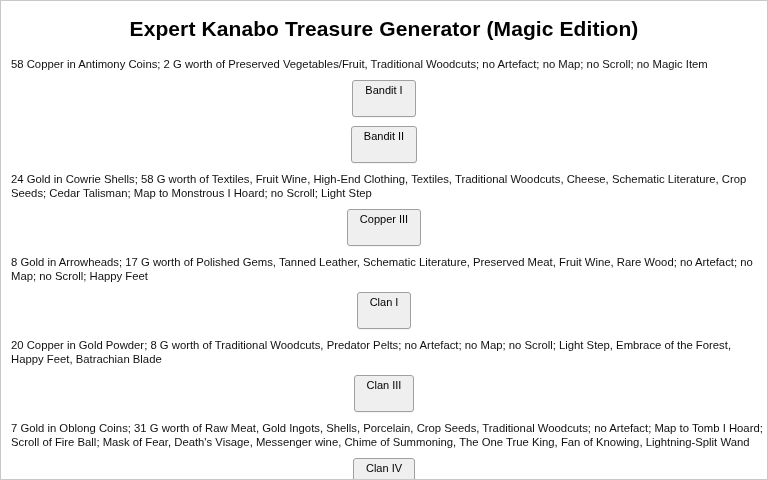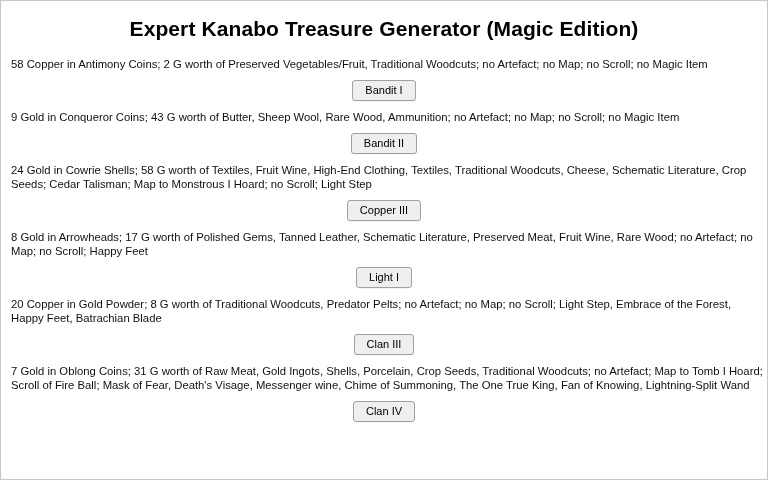--- a/index.html
+++ b/index.html
@@ -40,54 +40,53 @@
   }
   .btn-row {
     text-align: center;
     margin: 0 0 9px 0;
   }
   .btn {
     display: inline-block;
     font-family: "Liberation Sans", sans-serif;
     font-size: 11px;
     line-height: 12px;
-    padding: 3px 12px 4px 12px;
+    padding: 3px 12px 20px 12px;
     background: #efefef;
     border: 1px solid #a0a0a0;
     border-radius: 3px;
     color: #000000;
     cursor: pointer;
     box-shadow: 0 1px 0 rgba(0,0,0,0.04);
   }
 </style>
 </head>
 <body>
 
 <div class="page">
 
   <div class="title">Expert Kanabo Treasure Generator (Magic Edition)</div>
 
   <div class="entry">58 Copper in Antimony Coins; 2 G worth of Preserved Vegetables/Fruit, Traditional Woodcuts; no Artefact; no Map; no Scroll; no Magic Item</div>
   <div class="btn-row">
     <button class="btn">Bandit I</button>
   </div>
 
-  <div class="entry">9 Gold in Conqueror Coins; 43 G worth of Butter, Sheep Wool, Rare Wood, Ammunition; no Artefact; no Map; no Scroll; no Magic Item</div>
   <div class="btn-row">
     <button class="btn">Bandit II</button>
   </div>
 
   <div class="entry">24 Gold in Cowrie Shells; 58 G worth of Textiles, Fruit Wine, High-End Clothing, Textiles, Traditional Woodcuts, Cheese, Schematic Literature, Crop Seeds; Cedar Talisman; Map to Monstrous I Hoard; no Scroll; Light Step</div>
   <div class="btn-row">
     <button class="btn">Copper III</button>
   </div>
 
   <div class="entry">8 Gold in Arrowheads; 17 G worth of Polished Gems, Tanned Leather, Schematic Literature, Preserved Meat, Fruit Wine, Rare Wood; no Artefact; no Map; no Scroll; Happy Feet</div>
   <div class="btn-row">
-    <button class="btn">Light I</button>
+    <button class="btn">Clan I</button>
   </div>
 
   <div class="entry">20 Copper in Gold Powder; 8 G worth of Traditional Woodcuts, Predator Pelts; no Artefact; no Map; no Scroll; Light Step, Embrace of the Forest, Happy Feet, Batrachian Blade</div>
 
   <div class="btn-row">
     <button class="btn">Clan III</button>
   </div>
 
   <div class="entry">7 Gold in Oblong Coins; 31 G worth of Raw Meat, Gold Ingots, Shells, Porcelain, Crop Seeds, Traditional Woodcuts; no Artefact; Map to Tomb I Hoard; Scroll of Fire Ball; Mask of Fear, Death's Visage, Messenger wine, Chime of Summoning, The One True King, Fan of Knowing, Lightning-Split Wand</div>
   <div class="btn-row">

